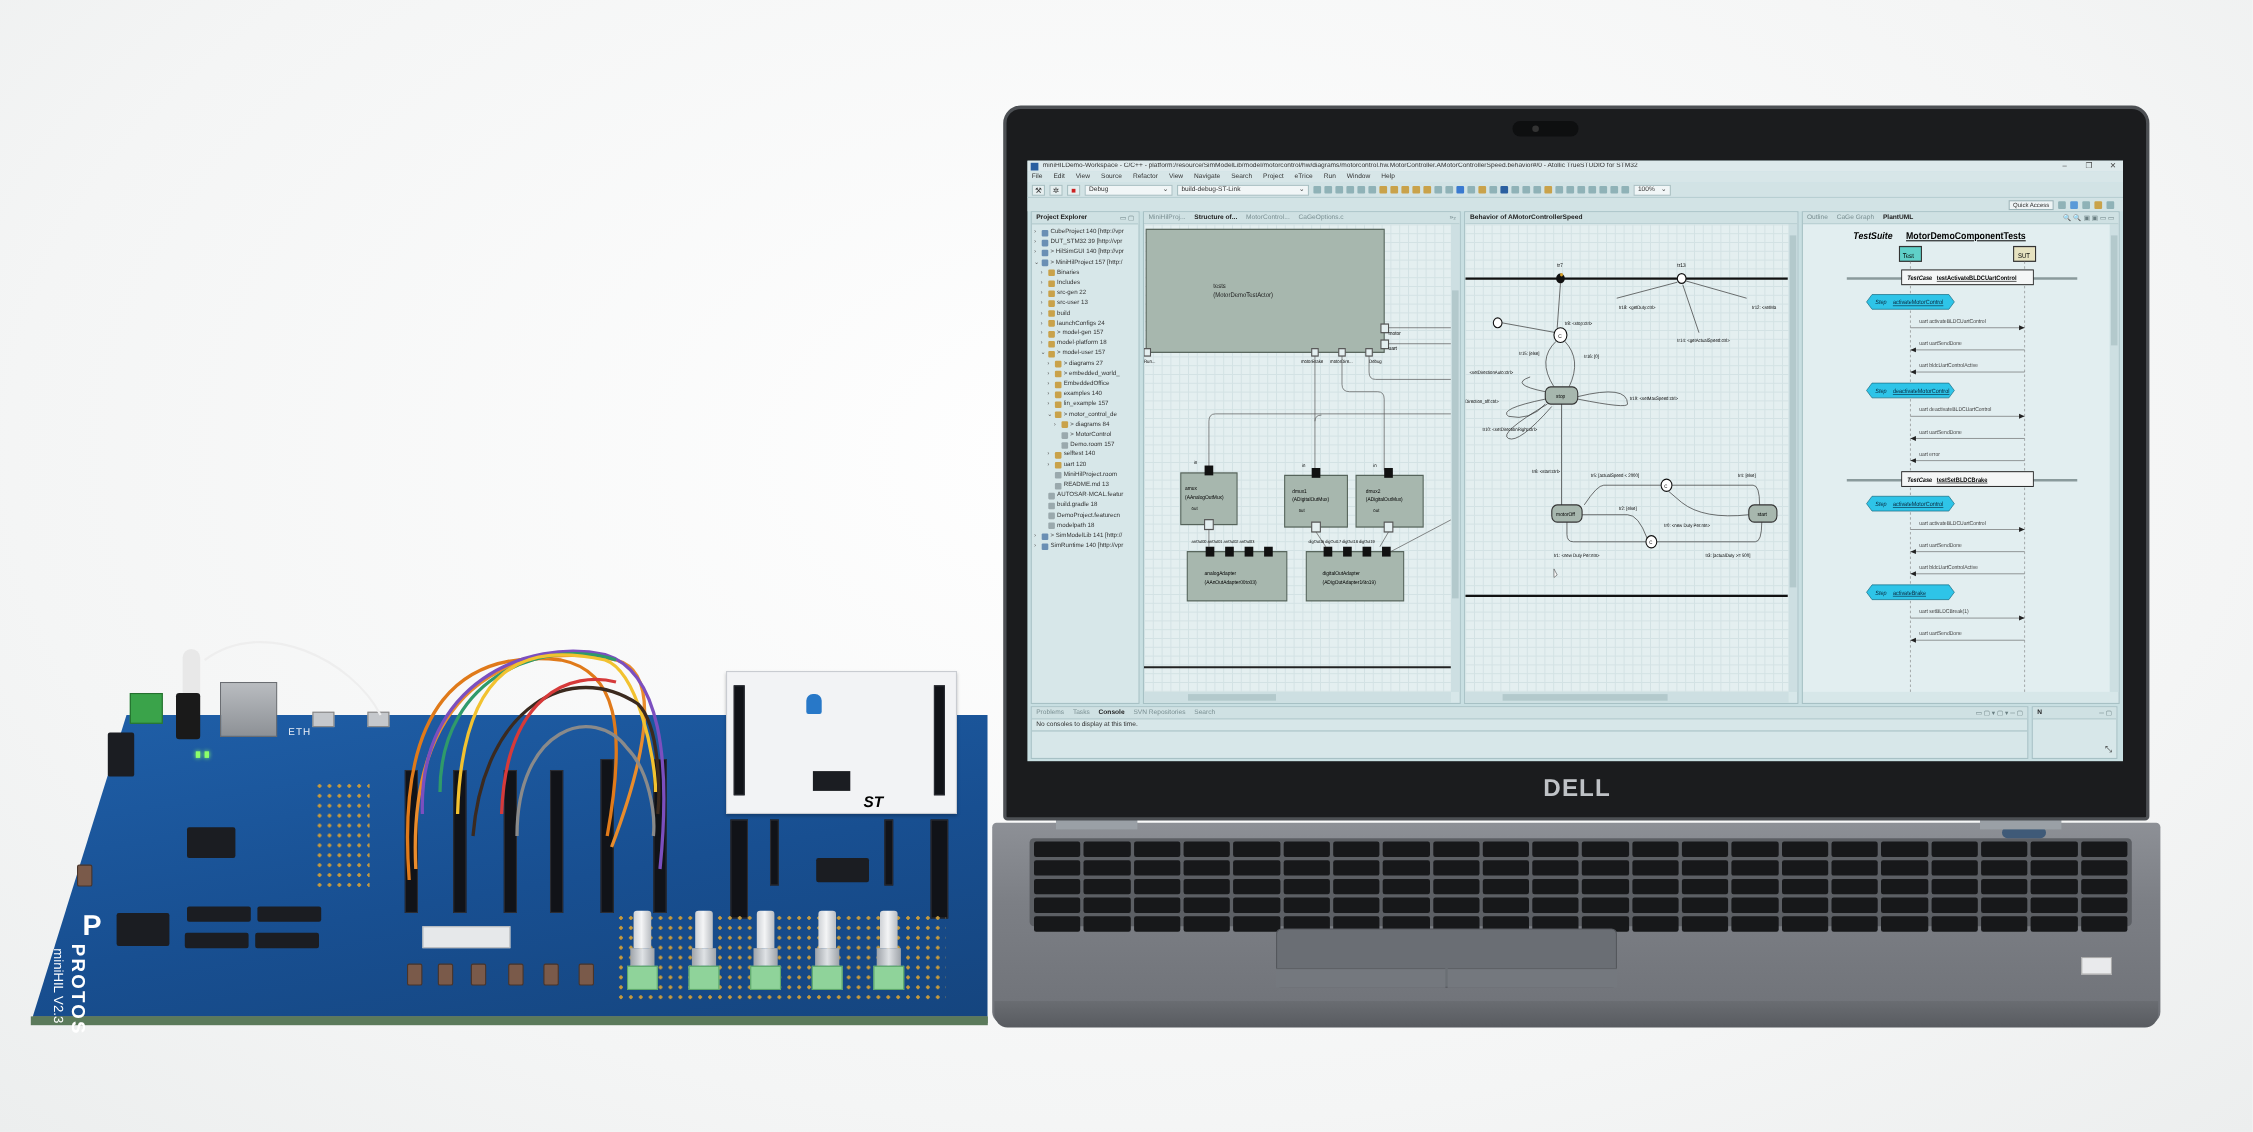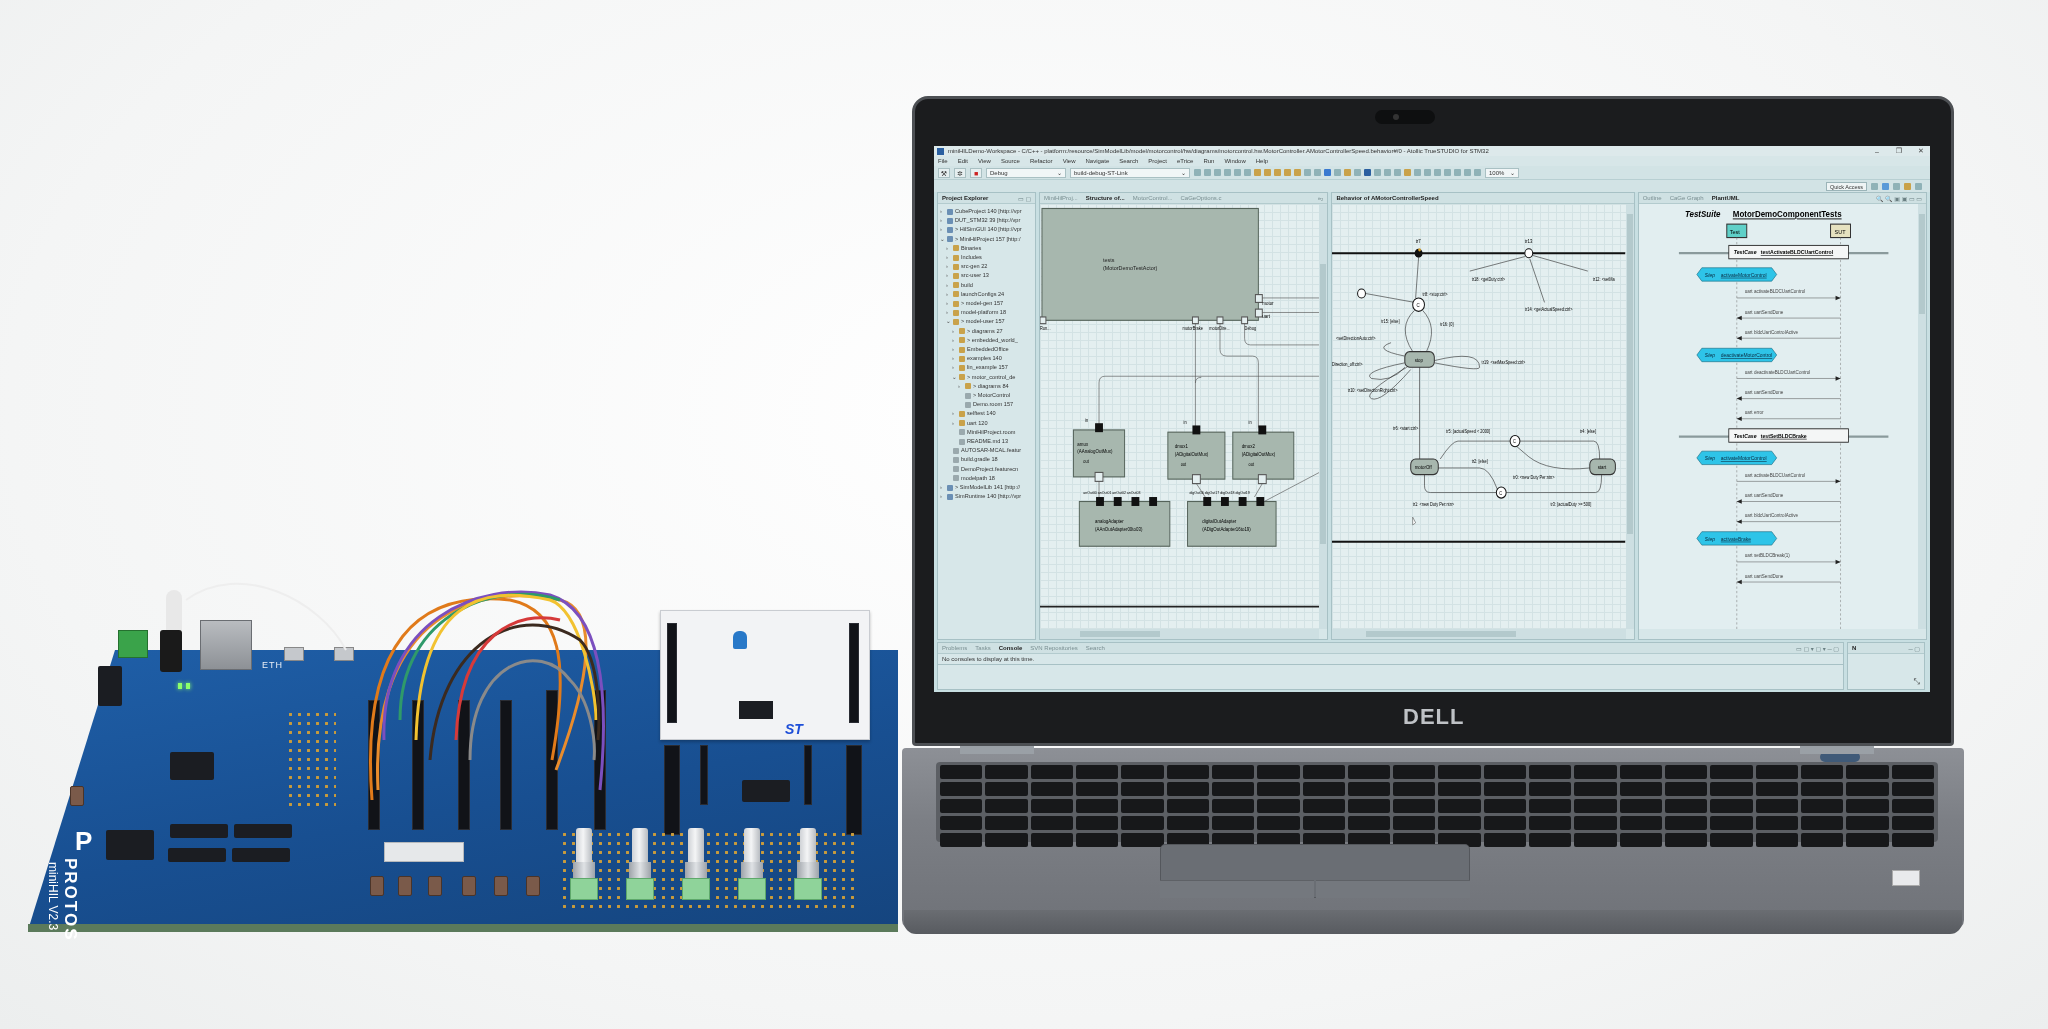--- a/index.html
+++ b/index.html
@@ -22,21 +22,21 @@
 
   .terminal-green { position: absolute; left: 118px; top: 630px; width: 30px; height: 28px; background: #3aa34a; border: 1px solid #25702f; }
   .barrel { position: absolute; left: 160px; top: 630px; width: 22px; height: 42px; background: #1a1a1a; border-radius: 3px; }
   .barrel-cap { position: absolute; left: 166px; top: 590px; width: 16px; height: 42px; background: #e8e8e8; border-radius: 8px 8px 3px 3px; }
   .rj45 { position: absolute; left: 200px; top: 620px; width: 52px; height: 50px; background: linear-gradient(#b9bcc0, #8d9196); border: 1px solid #6a6d72; }
   .usb-mini { position: absolute; width: 20px; height: 14px; background: #c5c8cc; border: 1px solid #888; }
   .led { position: absolute; width: 4px; height: 6px; background: #8cff6a; box-shadow: 0 0 4px #8cff6a; }
 
   .nucleo { position: absolute; left: 660px; top: 610px; width: 210px; height: 130px; background: #f2f3f5; border: 1px solid #c9ccd1; box-shadow: 0 2px 3px rgba(0,0,0,.25); }
   .nucleo-btn { position: absolute; left: 72px; top: 20px; width: 14px; height: 18px; background: #2878c8; border-radius: 6px 6px 2px 2px; }
-  .st-logo { position: absolute; left: 124px; top: 110px; color: #1d4ed8; font-weight: bold; font-style: italic; font-size: 14px; }
+  .st-logo { position: absolute; left: 124px; top: 110px; color: #000000; font-weight: bold; font-style: italic; font-size: 14px; }
   .nucleo-mcu { position: absolute; left: 78px; top: 90px; width: 34px; height: 18px; background: #1b1d22; }
 
   .pot { position: absolute; width: 28px; top: 828px; height: 78px; }
   .pot .shaft { position: absolute; left: 6px; top: 0; width: 16px; height: 34px; background: linear-gradient(90deg, #cfd2d6, #f4f5f6 45%, #b8bcc1); border-radius: 3px 3px 0 0; }
   .pot .nut { position: absolute; left: 3px; top: 34px; width: 22px; height: 16px; background: linear-gradient(90deg, #9ea3a9, #dfe2e5 50%, #9ea3a9); }
   .pot .base { position: absolute; left: 0; top: 50px; width: 28px; height: 22px; background: #8fd39a; border: 1px solid #5ea86b; }
   .tactile { position: absolute; width: 14px; height: 20px; background: #7a5a4a; border: 1px solid #4a3429; border-radius: 2px; }
   .ledbar { position: absolute; left: 384px; top: 842px; width: 80px; height: 20px; background: #e6e8ea; border: 1px solid #b6b9bc; }
 
   .wires { position: absolute; left: 0; top: 0; width: 2048px; height: 1029px; pointer-events: none; }

